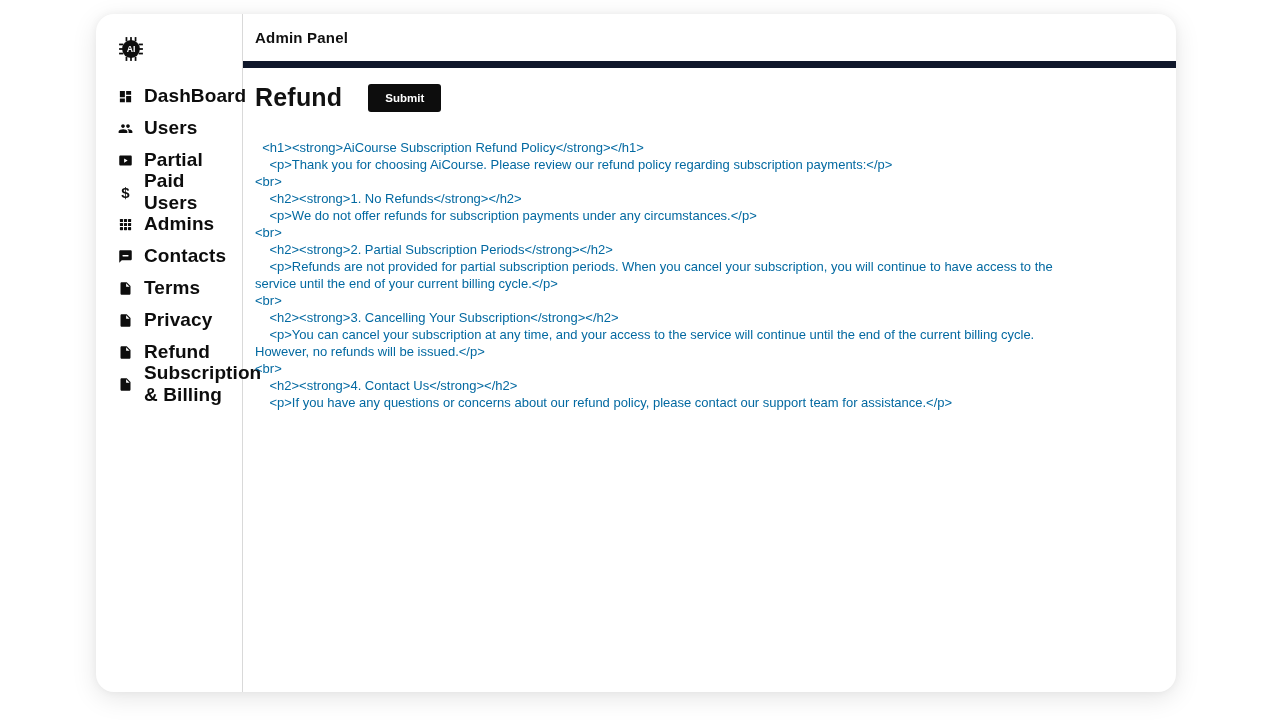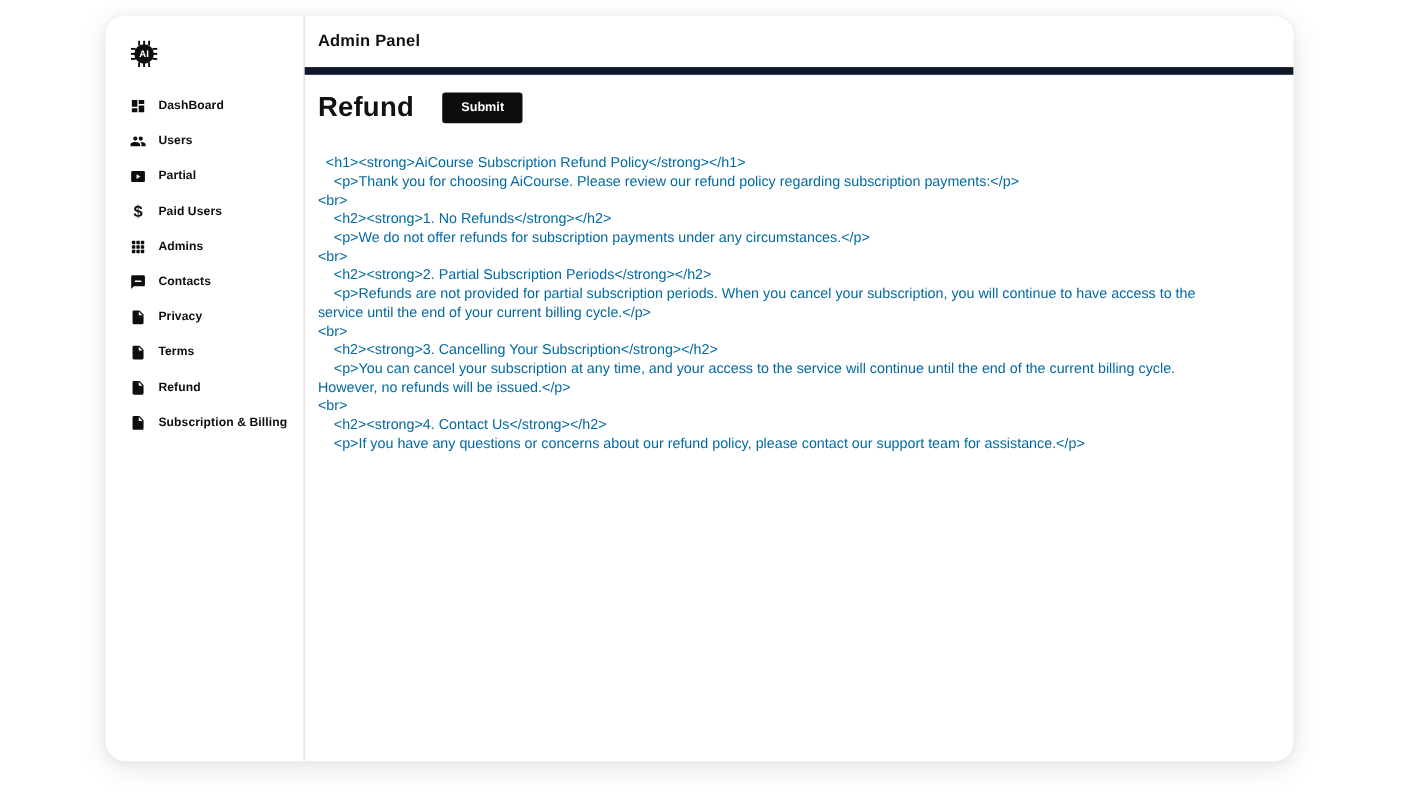--- a/index.html
+++ b/index.html
@@ -4,28 +4,28 @@
 <style>
   * { margin:0; padding:0; box-sizing:border-box; }
   html,body { width:1280px; height:720px; background:#ffffff; font-family:"Liberation Sans",sans-serif; color:#111; overflow:hidden; }
   .card {
     position:absolute; left:96px; top:14px; width:1080px; height:678px;
     background:#fff; border-radius:18px;
     box-shadow:0 6px 26px rgba(0,0,0,.10), 0 0 8px rgba(0,0,0,.05);
     display:flex; overflow:hidden;
   }
   
-  .sidebar { width:181px; flex-shrink:0; border-right:1px solid #d9d9d9; padding:22px 0 0 22px; }
+  .sidebar { width:147px; flex-shrink:0; border-right:1px solid #d9d9d9; padding:22px 0 0 22px; }
   .logo { width:26px; height:26px; margin-bottom:18px; }
   .nav { display:flex; flex-direction:column; }
   .nav-item { display:flex; align-items:center; gap:11px; height:32px; cursor:pointer; }
   .nav-ic { width:15px; height:15px; display:flex; align-items:center; justify-content:center; flex-shrink:0; }
   .nav-ic svg { width:15px; height:15px; fill:#0d0d0d; }
   .dollar { font-size:15px; font-weight:700; line-height:1; }
-  .nav-label { font-size:11px; font-weight:700; color:#0d0d0d; letter-spacing:.1px; }
+  .nav-label { font-size:19px; font-weight:700; color:#0d0d0d; letter-spacing:.1px; }
   
   .main { flex:1; display:flex; flex-direction:column; min-width:0; }
   .header { height:54px; flex-shrink:0; border-bottom:7px solid #0f172a; display:flex; align-items:center; padding-left:12px; }
   .header-title { font-size:15px; font-weight:800; letter-spacing:.2px; }
   .content { padding:15px 0 0 12px; }
   .title-row { display:flex; align-items:center; gap:26px; }
   .page-title { font-size:25px; font-weight:800; letter-spacing:.2px; }
   .submit-btn { background:#0d0d0d; color:#fff; font-size:11.5px; font-weight:700; border:none; border-radius:3px; padding:8px 17px; cursor:pointer; font-family:"Liberation Sans",sans-serif; }
   .editor {
     margin-top:27px; font-size:13px; line-height:17px; color:#0369a1;
@@ -115,29 +115,29 @@
             </svg>
         </span>
         <span class="nav-label">Contacts</span>
       </div>
       <div class="nav-item">
         <span class="nav-ic">
           <svg viewBox="0 0 24 24">
               <path fill-rule="evenodd" d="M6 2c-1.1 0-2 .9-2 2v16c0 1.1.9 2 2 2h12c1.1 0 2-.9 2-2V8l-6-6H6zm7 7V3.5L18.5 9H13z"></path>
             </svg>
         </span>
-        <span class="nav-label">Privacy</span>
+        <span class="nav-label">Terms</span>
       </div>
       <div class="nav-item">
         <span class="nav-ic">
           <svg viewBox="0 0 24 24">
               <path fill-rule="evenodd" d="M6 2c-1.1 0-2 .9-2 2v16c0 1.1.9 2 2 2h12c1.1 0 2-.9 2-2V8l-6-6H6zm7 7V3.5L18.5 9H13z"></path>
             </svg>
         </span>
-        <span class="nav-label">Terms</span>
+        <span class="nav-label">Privacy</span>
       </div>
       <div class="nav-item">
         <span class="nav-ic">
           <svg viewBox="0 0 24 24">
               <path fill-rule="evenodd" d="M6 2c-1.1 0-2 .9-2 2v16c0 1.1.9 2 2 2h12c1.1 0 2-.9 2-2V8l-6-6H6zm7 7V3.5L18.5 9H13z"></path>
             </svg>
         </span>
         <span class="nav-label">Refund</span>
       </div>
       <div class="nav-item">

